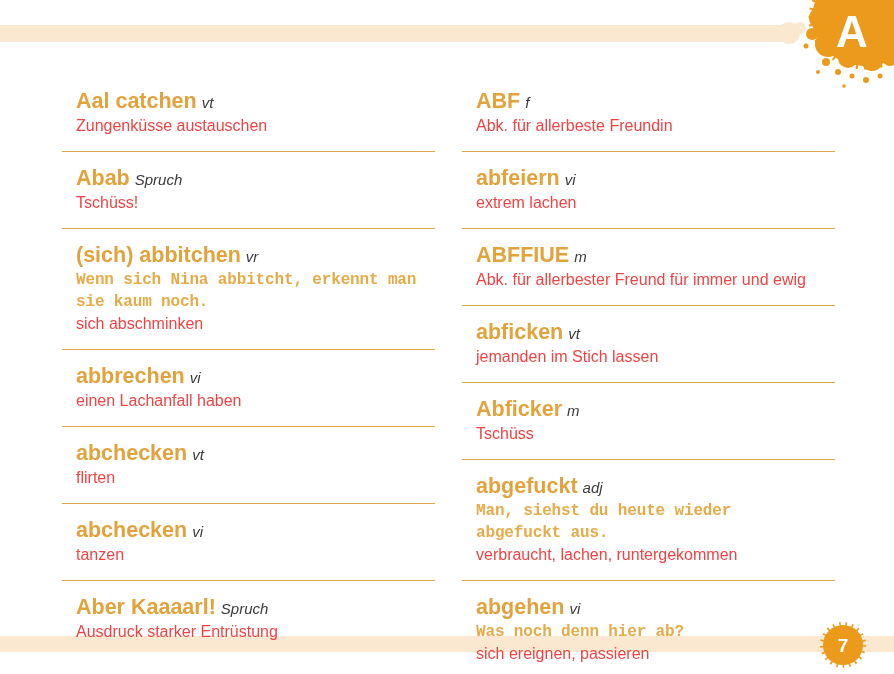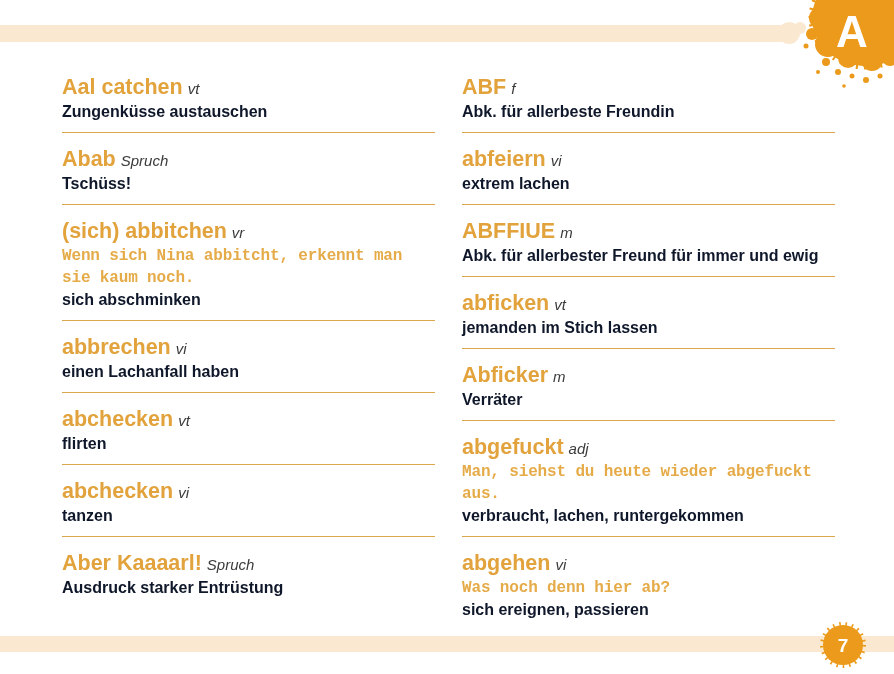--- a/index.html
+++ b/index.html
@@ -11,37 +11,36 @@
   .band { position:absolute; left:0; width:894px; background:#FAE9D0; }
   .band.top { top:25px; height:17px; }
   .band.bottom { top:636px; height:16px; }
 
   .main {
     position:absolute; left:62px; top:75px; width:773px;
     display:flex; gap:27px;
   }
   .col { flex:1 1 0; min-width:0; }
 
-  .entry { margin:0; }
+  .entry { margin:14px; }
   .head {
     margin:0; font-size:21.5px; line-height:25px; font-weight:bold;
     color:#E2A23C;
   }
   .pos {
     font-size:15px; font-style:italic; font-weight:normal;
     color:#3B3B3A; margin-left:5px;
   }
   .example {
     margin:0; font-size:16px; line-height:22px; font-weight:bold;
     color:#E5AB48; letter-spacing:-0.15px;font-family:Liberation Mono, monospace;
   }
   .def {
-    margin:0; font-size:16px; line-height:22px; color:#0f172a;
+    margin:0; font-size:16px; line-height:22px; color:#ef4444;
     white-space:nowrap;
-    font-weight:bold;
   }
   hr.rule {
     border:none; border-top:1.5px solid #DBA64C;
     margin:9px 0 14px 0; height:0;
   }
 
   .corner-splat { position:absolute; top:0; right:0; }
   .page-badge  { position:absolute; left:811px; top:613px; }
   svg text { font-family:"Liberation Sans", sans-serif; }
 </style>
@@ -131,21 +130,21 @@
       <p class="def">Abk. für allerbester Freund für immer und ewig</p>
     </article>
     <hr class="rule">
     <article class="entry">
       <h3 class="head"><span>abficken</span><span class="pos">vt</span></h3>
       <p class="def">jemanden im Stich lassen</p>
     </article>
     <hr class="rule">
     <article class="entry">
       <h3 class="head"><span>Abficker</span><span class="pos">m</span></h3>
-      <p class="def">Verräter</p>
+      <p class="def">Tschüss</p>
     </article>
     <hr class="rule">
     <article class="entry">
       <h3 class="head"><span>abgefuckt</span><span class="pos">adj</span></h3>
       <p class="example">Man, siehst du heute wieder abgefuckt aus.</p>
       <p class="def">verbraucht, lachen, runtergekommen</p>
     </article>
     <hr class="rule">
     <article class="entry">
       <h3 class="head"><span>abgehen</span><span class="pos">vi</span></h3>

